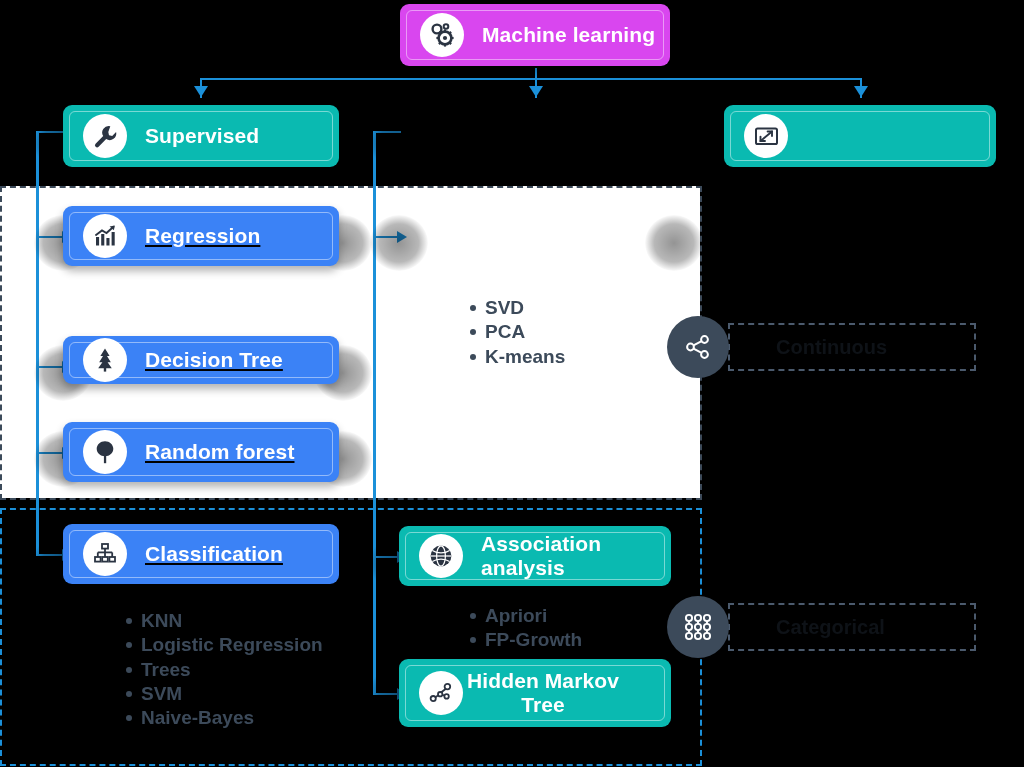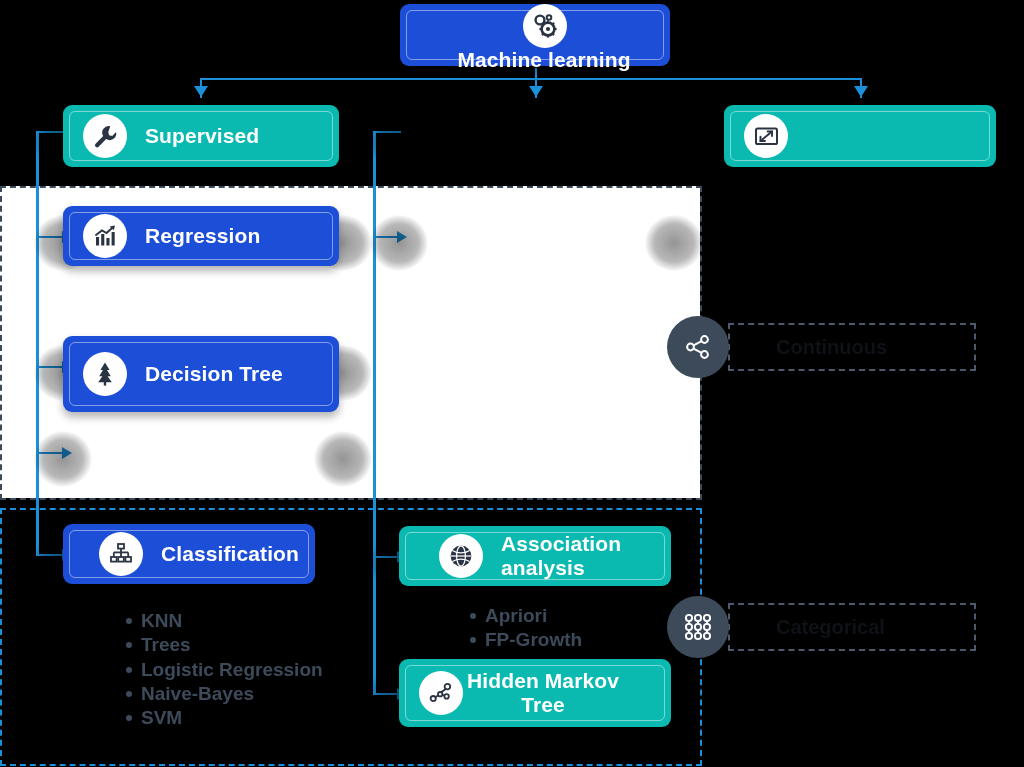--- a/index.html
+++ b/index.html
@@ -58,23 +58,23 @@
     background:#ffffff;margin-left:20px;
     display:flex;align-items:center;justify-content:center;
     flex:0 0 44px;z-index:2;
   }
   .node .badge svg{display:block;}
   .node .label{
     margin-left:18px;color:#ffffff;
     font-weight:bold;font-size:21px;line-height:1.12;
     z-index:2;letter-spacing:.1px;
   }
-  .node.root{background:#1d4ed8;flex-direction:column;}
+  .node.root{background:#d946ef;}
   .node.teal{background:#0abab1;}
-  .node.slate{background:#1d4ed8;}
+  .node.slate{background:#3b82f6;text-decoration:underline;}
   .node.center .label{flex:1;text-align:center;margin-left:0;margin-right:48px;}
 
   
   .wing{
     position:absolute;width:58px;height:56px;border-radius:50%;
     background:radial-gradient(ellipse at center,
        rgba(0,0,0,.42) 0%, rgba(0,0,0,.28) 48%, rgba(0,0,0,0) 72%);
     pointer-events:none;z-index:0;
   }
 
@@ -223,39 +223,51 @@
           <polyline points="4,12 10,7.5 14.5,10 21.5,3.8"></polyline>
         </g>
         <polygon points="22.8,2.6 17.6,3.4 21.9,7.3" fill="#2b3442"></polygon>
       </svg>
     </div>
     <div class="label">Regression</div>
   </div>
 
   <div class="wing" style="left:34px;top:345px;"></div>
   <div class="wing" style="left:314px;top:345px;"></div>
-  <div class="node slate" style="left:63px;top:336px;width:276px;height:76px;">
+  <div class="node slate" style="left:63px;top:336px;width:276px;height:48px;">
     <div class="inner"></div>
     <div class="badge">
       <svg width="26" height="26" viewBox="0 0 26 26">
         <g fill="#2b3442">
           <polygon points="13,1.5 8.4,9 11,9 7.2,15.2 10.4,15.2 6.2,21.2 19.8,21.2 15.6,15.2 18.8,15.2 15,9 17.6,9"></polygon>
           <rect x="11.8" y="20" width="2.4" height="4.6"></rect>
         </g>
       </svg>
     </div>
     <div class="label">Decision Tree</div>
   </div>
 
   <div class="wing" style="left:34px;top:431px;"></div>
   <div class="wing" style="left:314px;top:431px;"></div>
+  <div class="node slate" style="left:63px;top:422px;width:276px;height:60px;">
+    <div class="inner"></div>
+    <div class="badge">
+      <svg width="26" height="26" viewBox="0 0 26 26">
+        <g fill="#2b3442">
+          <path d="M13 2.2c-4.6 0-8.3 3.4-8.3 7.6 0 4.1 3.7 7.5 8.3 7.5s8.3-3.4 8.3-7.5c0-4.2-3.7-7.6-8.3-7.6z"></path>
+          <rect x="11.9" y="14" width="2.3" height="10.2"></rect>
+        </g>
+      </svg>
+    </div>
+    <div class="label">Random forest</div>
+  </div>
 
   <div class="wing" style="left:34px;top:533px;"></div>
   <div class="wing" style="left:314px;top:533px;"></div>
-  <div class="node slate" style="left:63px;top:524px;width:252px;height:60px;padding-left:16px;">
+  <div class="node slate" style="left:63px;top:524px;width:276px;height:60px;">
     <div class="inner"></div>
     <div class="badge">
       <svg width="26" height="26" viewBox="0 0 26 26">
         <g fill="none" stroke="#2b3442" stroke-width="1.8">
           <rect x="10" y="3" width="6" height="4.6"></rect>
           <rect x="3" y="16" width="5.6" height="4.6"></rect>
           <rect x="10.2" y="16" width="5.6" height="4.6"></rect>
           <rect x="17.4" y="16" width="5.6" height="4.6"></rect>
           <line x1="13" y1="7.6" x2="13" y2="11.4"></line>
           <line x1="5.8" y1="11.4" x2="20.2" y2="11.4"></line>
@@ -263,33 +275,40 @@
           <line x1="13" y1="11.4" x2="13" y2="16"></line>
           <line x1="20.2" y1="11.4" x2="20.2" y2="16"></line>
         </g>
       </svg>
     </div>
     <div class="label">Classification</div>
   </div>
   <div class="bullets" style="left:126px;top:609px;">
     <ul>
       <li>KNN</li>
+      <li>Logistic Regression</li>
       <li>Trees</li>
-      <li>Logistic Regression</li>
+      <li>SVM</li>
       <li>Naive-Bayes</li>
-      <li>SVM</li>
     </ul>
   </div>
 
   <div class="wing" style="left:370px;top:215px;"></div>
   <div class="wing" style="left:645px;top:215px;"></div>
+  <div class="bullets" style="left:470px;top:296px;">
+    <ul>
+      <li>SVD</li>
+      <li>PCA</li>
+      <li>K-means</li>
+    </ul>
+  </div>
 
   <div class="wing" style="left:370px;top:535px;"></div>
   <div class="wing" style="left:645px;top:535px;"></div>
-  <div class="node teal" style="left:399px;top:526px;width:272px;height:60px;padding-left:20px;">
+  <div class="node teal" style="left:399px;top:526px;width:272px;height:60px;">
     <div class="inner"></div>
     <div class="badge">
       <svg width="26" height="26" viewBox="0 0 26 26">
         <circle cx="13" cy="13" r="10.4" fill="#2b3442"></circle>
         <g stroke="#ffffff" stroke-width="1.25" fill="none">
           <ellipse cx="13" cy="13" rx="4.4" ry="10.2"></ellipse>
           <line x1="2.8" y1="13" x2="23.2" y2="13"></line>
           <path d="M4.4 7.4c2.4 1.6 5.3 2.5 8.6 2.5s6.2-.9 8.6-2.5"></path>
           <path d="M4.4 18.6c2.4-1.6 5.3-2.5 8.6-2.5s6.2.9 8.6 2.5"></path>
         </g>

